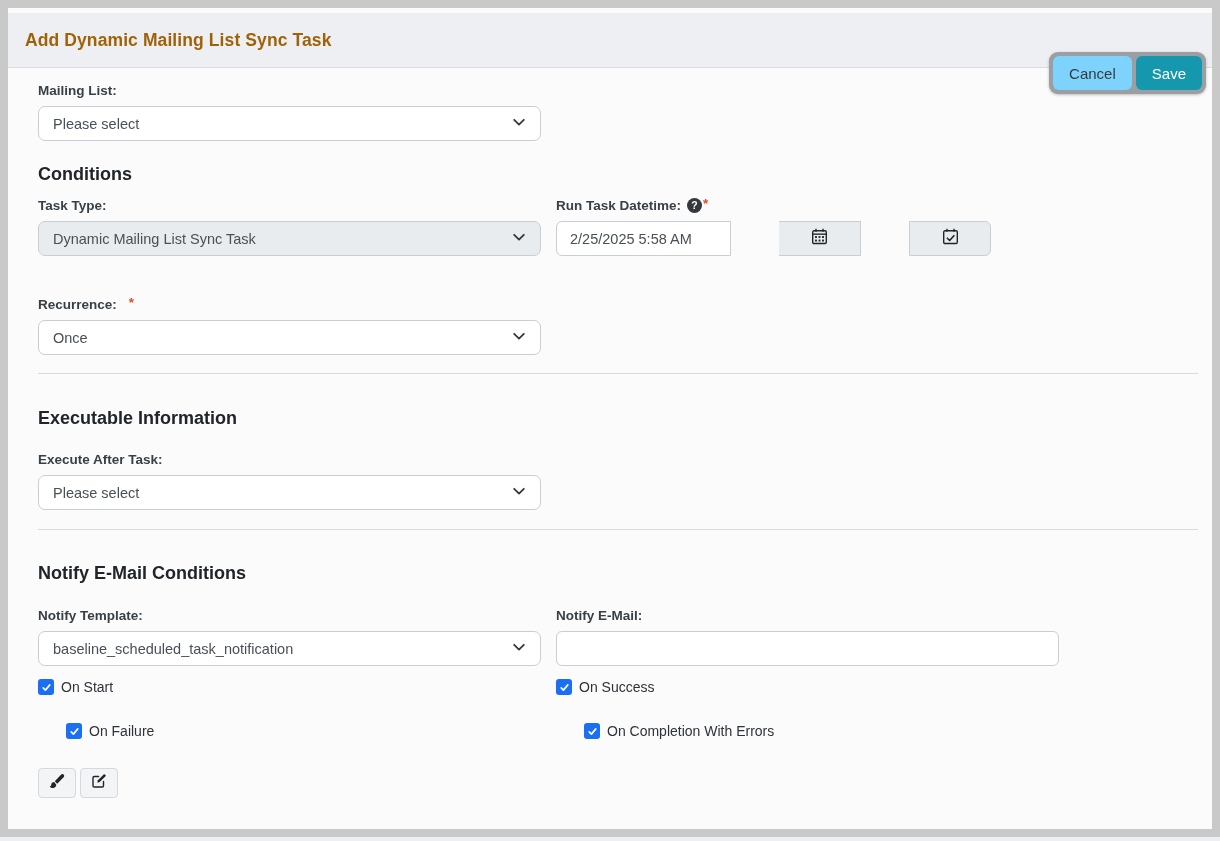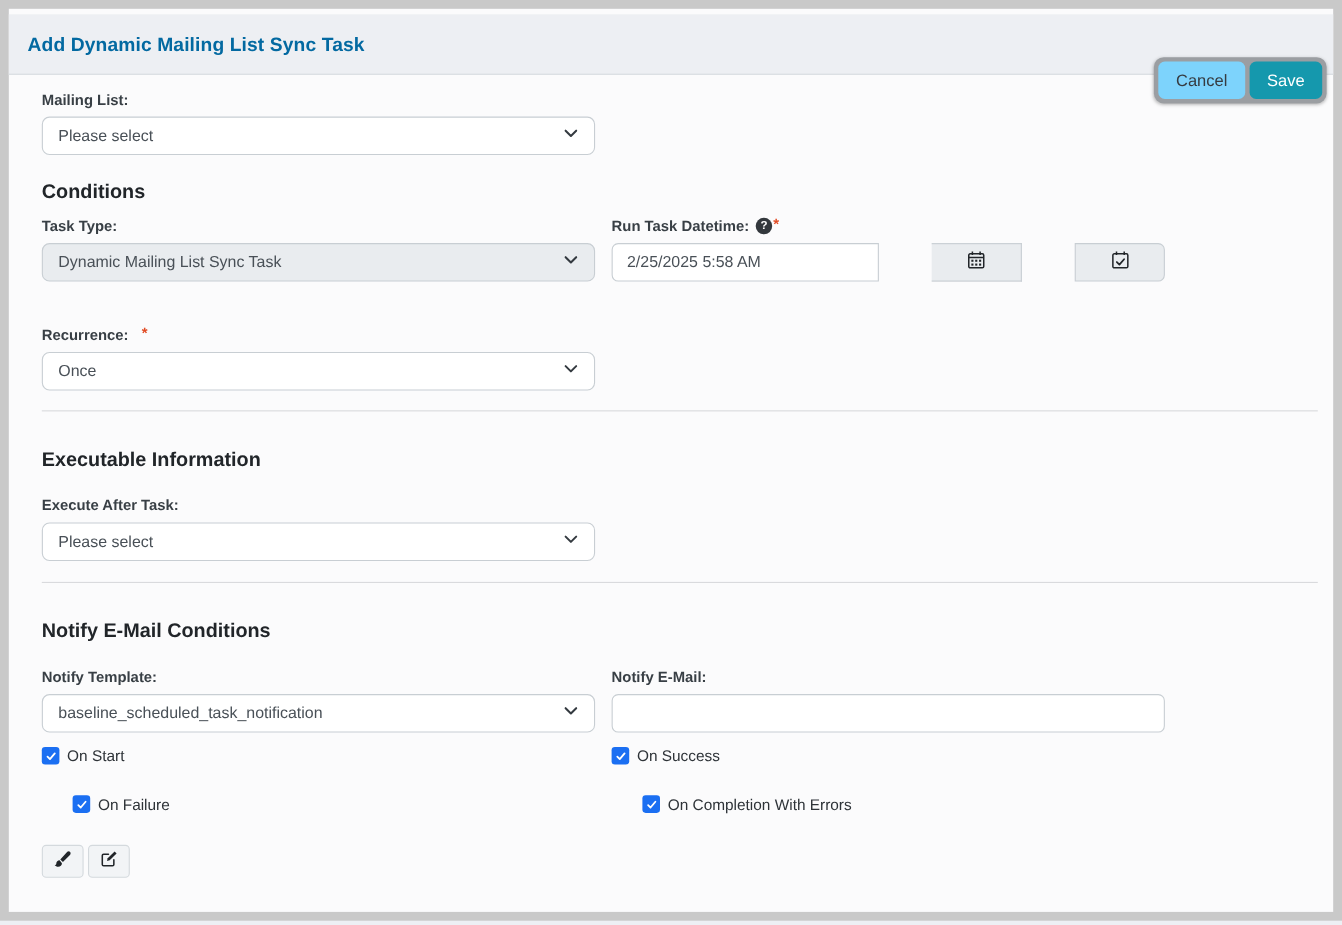--- a/index.html
+++ b/index.html
@@ -19,21 +19,21 @@
     background: #fbfbfc;
   }
   .panel-header {
     position: absolute; left: 0; right: 0; top: 5px; height: 55px;
     background: #edeff3;
     border-bottom: 1px solid #d8dbe0;
     display: flex; align-items: center;
     padding-left: 17px;
   }
   .panel-title {
-    font-size: 17.5px; font-weight: 700; color: #0369a1; letter-spacing: 0.1px; text-align: right;
+    font-size: 17.5px; font-weight: 700; color: #a16207; letter-spacing: 0.1px; text-align: right;
   }
   .action-group {
     position: absolute; top: 44px; right: 6px;
     background: #9b9ea2; border-radius: 9px; padding: 4px;
     display: flex; gap: 4px; z-index: 5;
     box-shadow: 0 1px 3px rgba(0,0,0,0.25);
   }
   .btn {
     height: 34px; border: none; border-radius: 6px;
     font-family: "Liberation Sans", sans-serif;
@@ -69,21 +69,21 @@
   .select.disabled { background: #e9ecef; cursor: default; }
 
   .text-input {
     width: 503px; height: 35px; background: #ffffff;
     border: 1px solid #c8ced3; border-radius: 6px;
     padding: 0 13px; margin-top: 8px;
     font-family: "Liberation Sans", sans-serif;
     font-size: 14.5px; color: #495057;
   }
 
-  .input-group { display: flex; width: 503px; margin-top: 8px; height: 35px; gap: 48px; }
+  .input-group { display: flex; width: 435px; margin-top: 8px; height: 35px; gap: 48px; }
   .input-group input {
     flex: 1; min-width: 0; height: 35px;
     border: 1px solid #c8ced3; border-radius: 6px 0 0 6px;
     padding: 0 13px;
     font-family: "Liberation Sans", sans-serif;
     font-size: 14.5px; color: #495057; background: #fff;
   }
   .ig-btn {
     width: 82px; height: 35px; background: #e9ecef;
     border: 1px solid #c8ced3; border-left: none;

